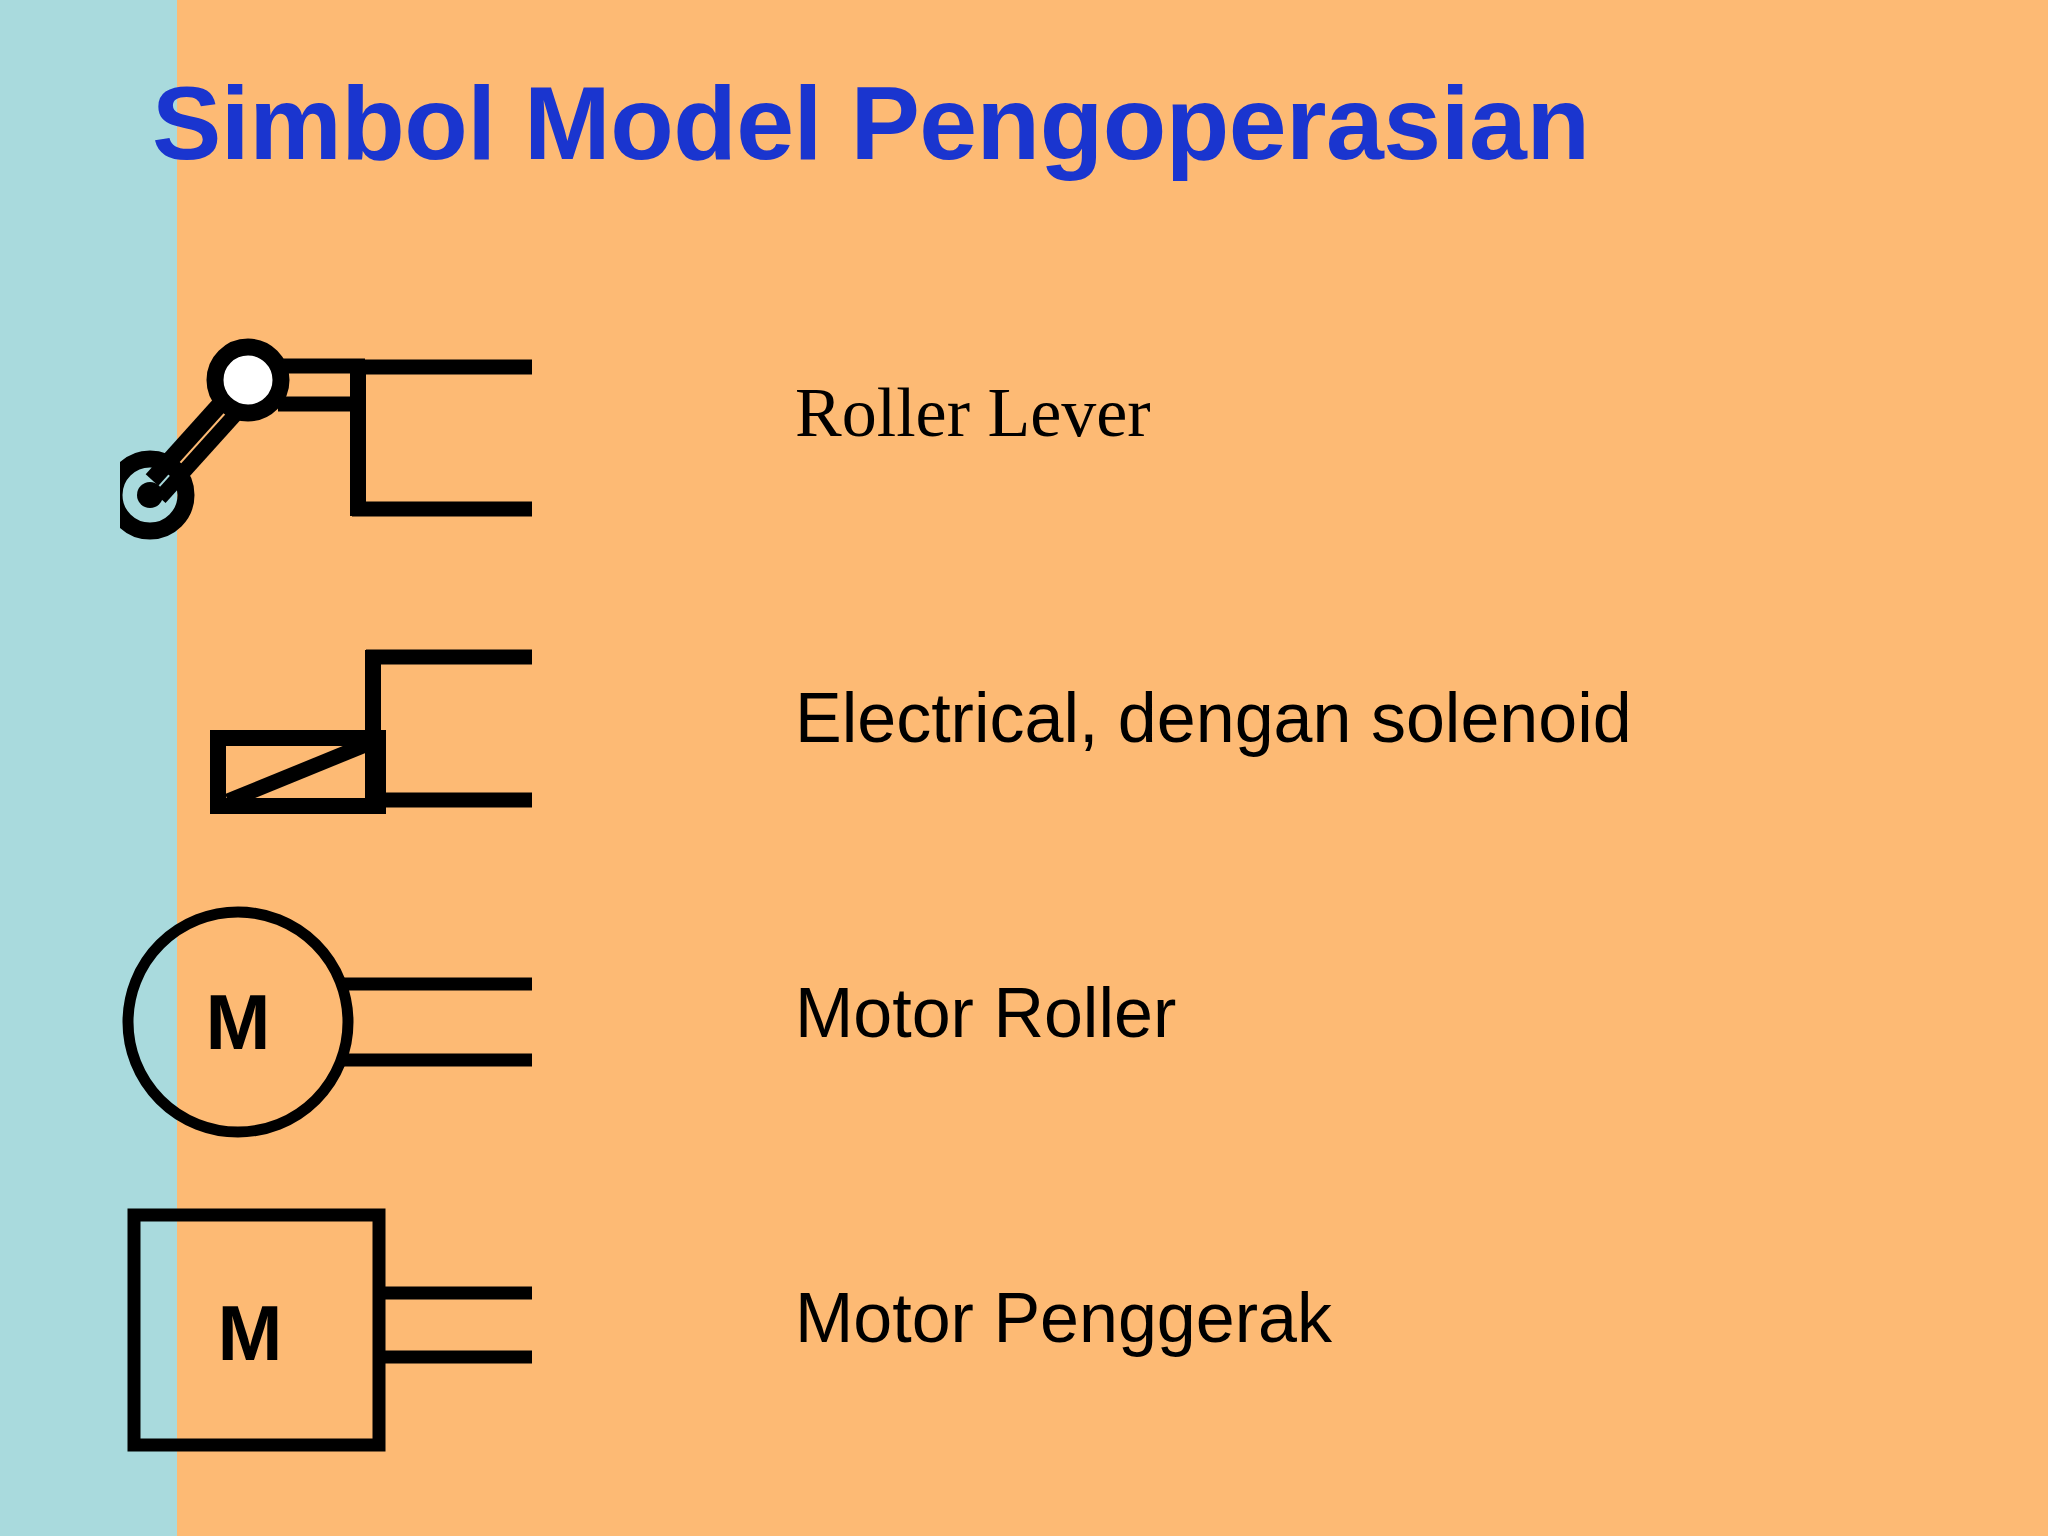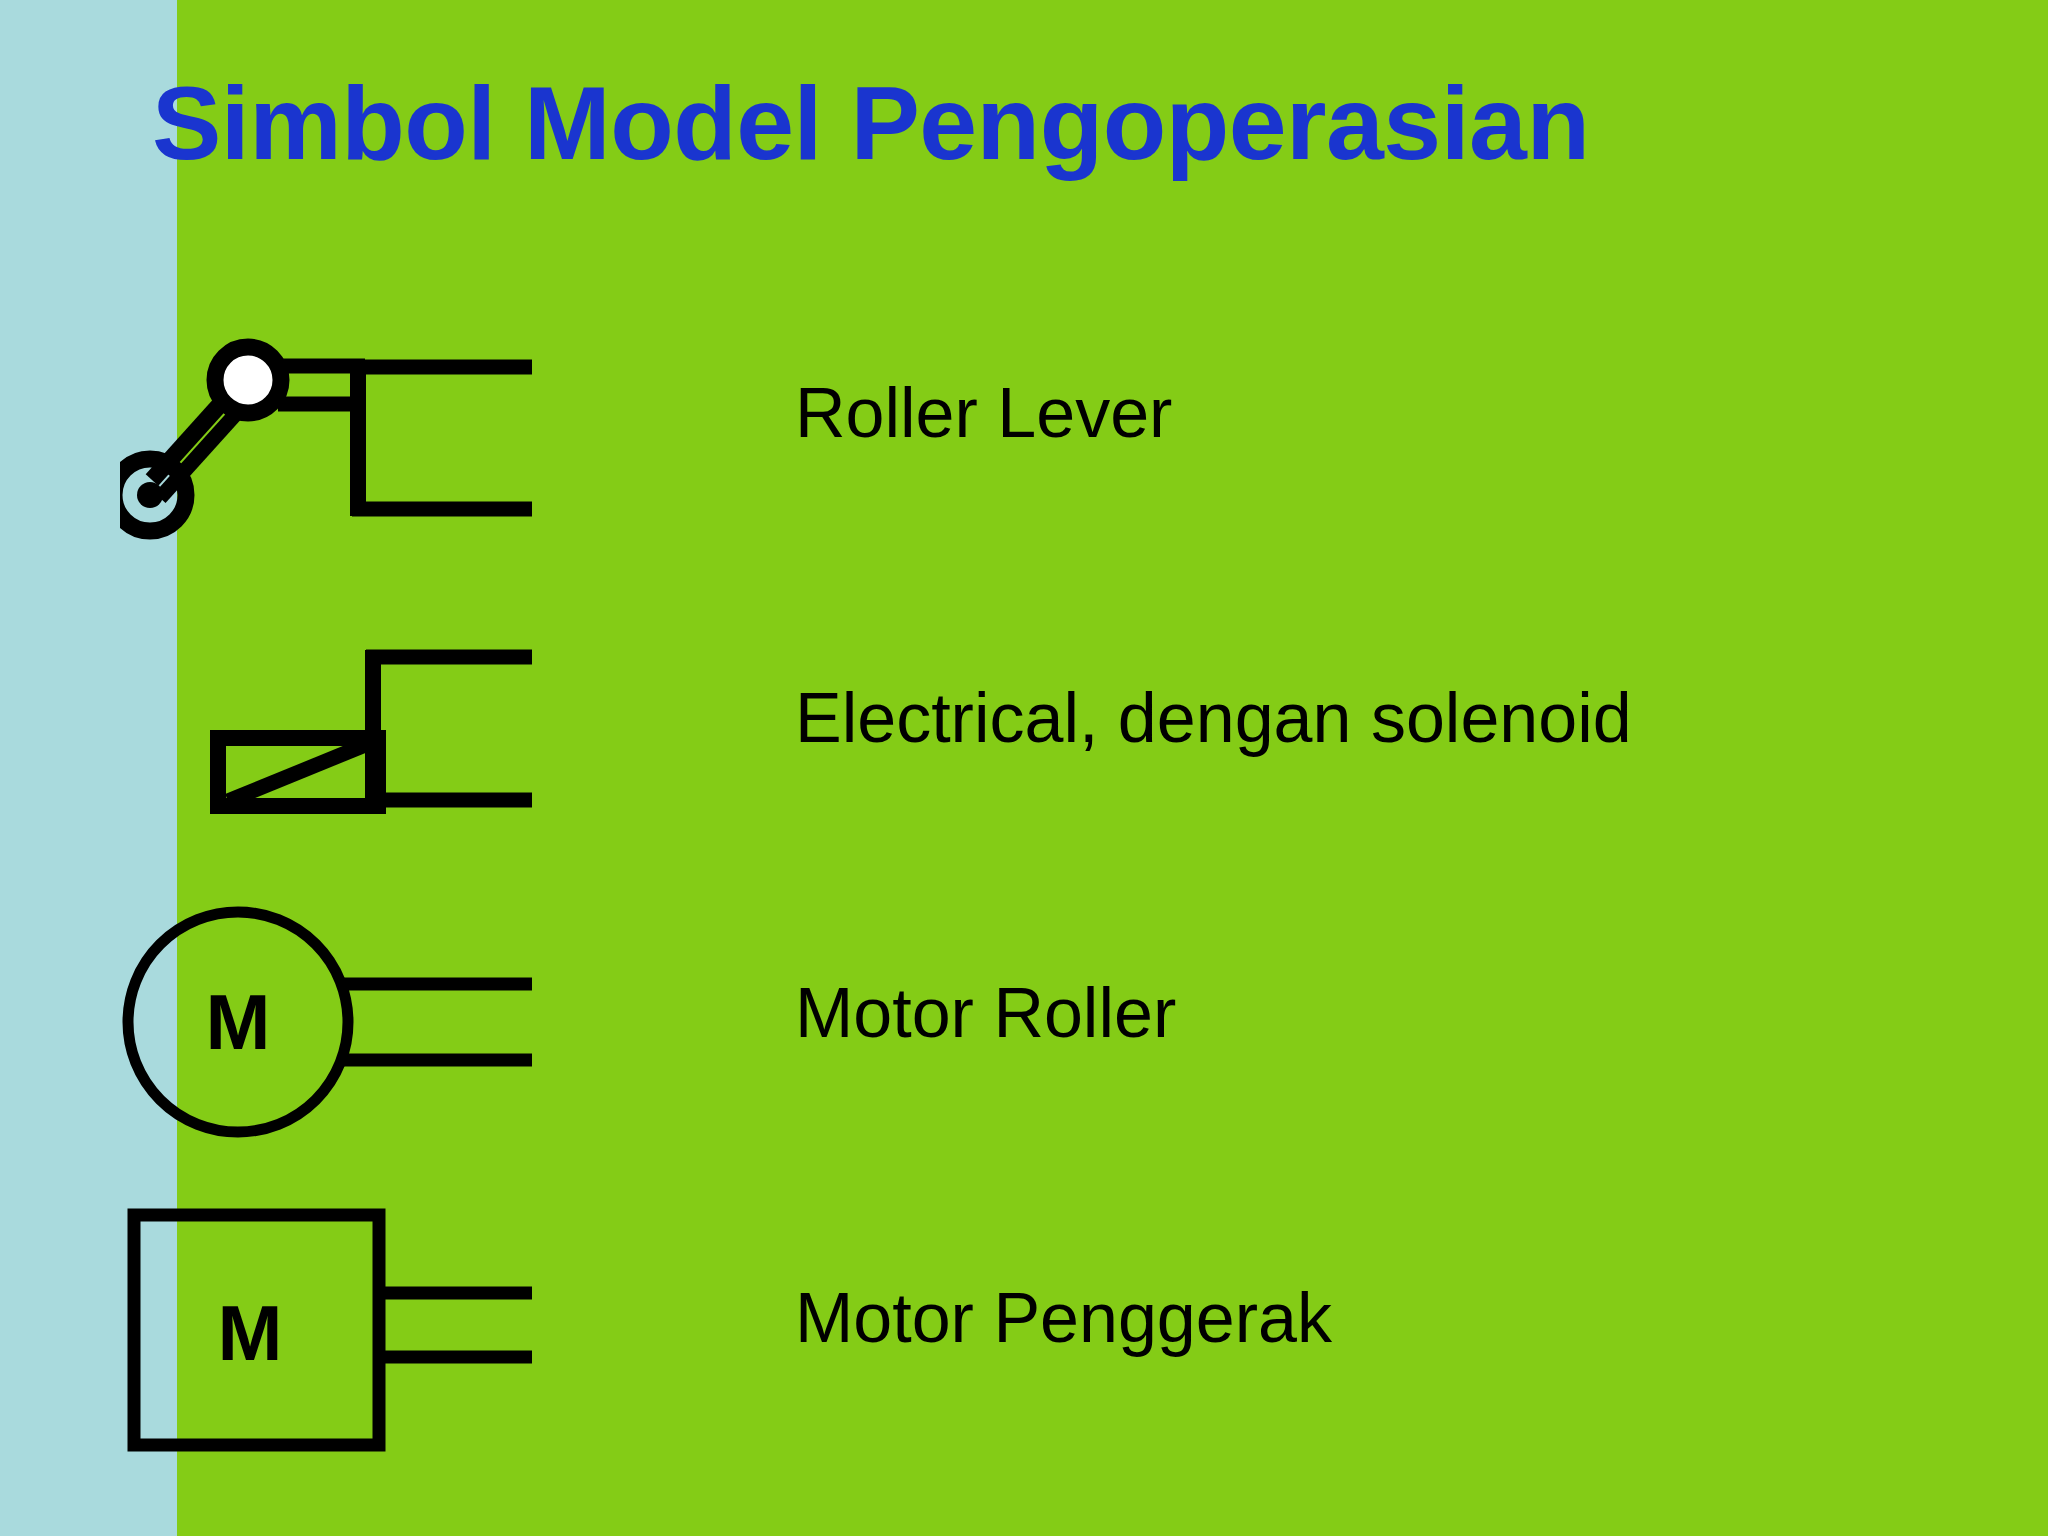--- a/index.html
+++ b/index.html
@@ -12,21 +12,21 @@
     height: 1536px;
     overflow: hidden;
     font-family: "Liberation Sans", sans-serif;
     background: #bfe8ee;
   }
 
   #slide {
     position: relative;
     width: 2048px;
     height: 1536px;
-    background: #84cc16;
+    background: #fdba74;
     overflow: hidden;
   }
 
   
   #left-band {
     position: absolute;
     left: 0;
     top: 0;
     width: 177px;
     height: 1536px;
@@ -47,21 +47,21 @@
     white-space: nowrap;
   }
 
   
   .sym-row {
     position: absolute;
     left: 0;
     width: 2048px;
     height: 250px;
   }
-  #row-0 { top: 320px; }
+  #row-0 { top: 320px; font-family: Liberation Serif, serif; }
   #row-1 { top: 625px; }
   #row-2 { top: 900px; }
   #row-3 { top: 1205px; }
 
   .sym-art {
     position: absolute;
     left: 120px;
     top: 0;
     width: 430px;
     height: 250px;

